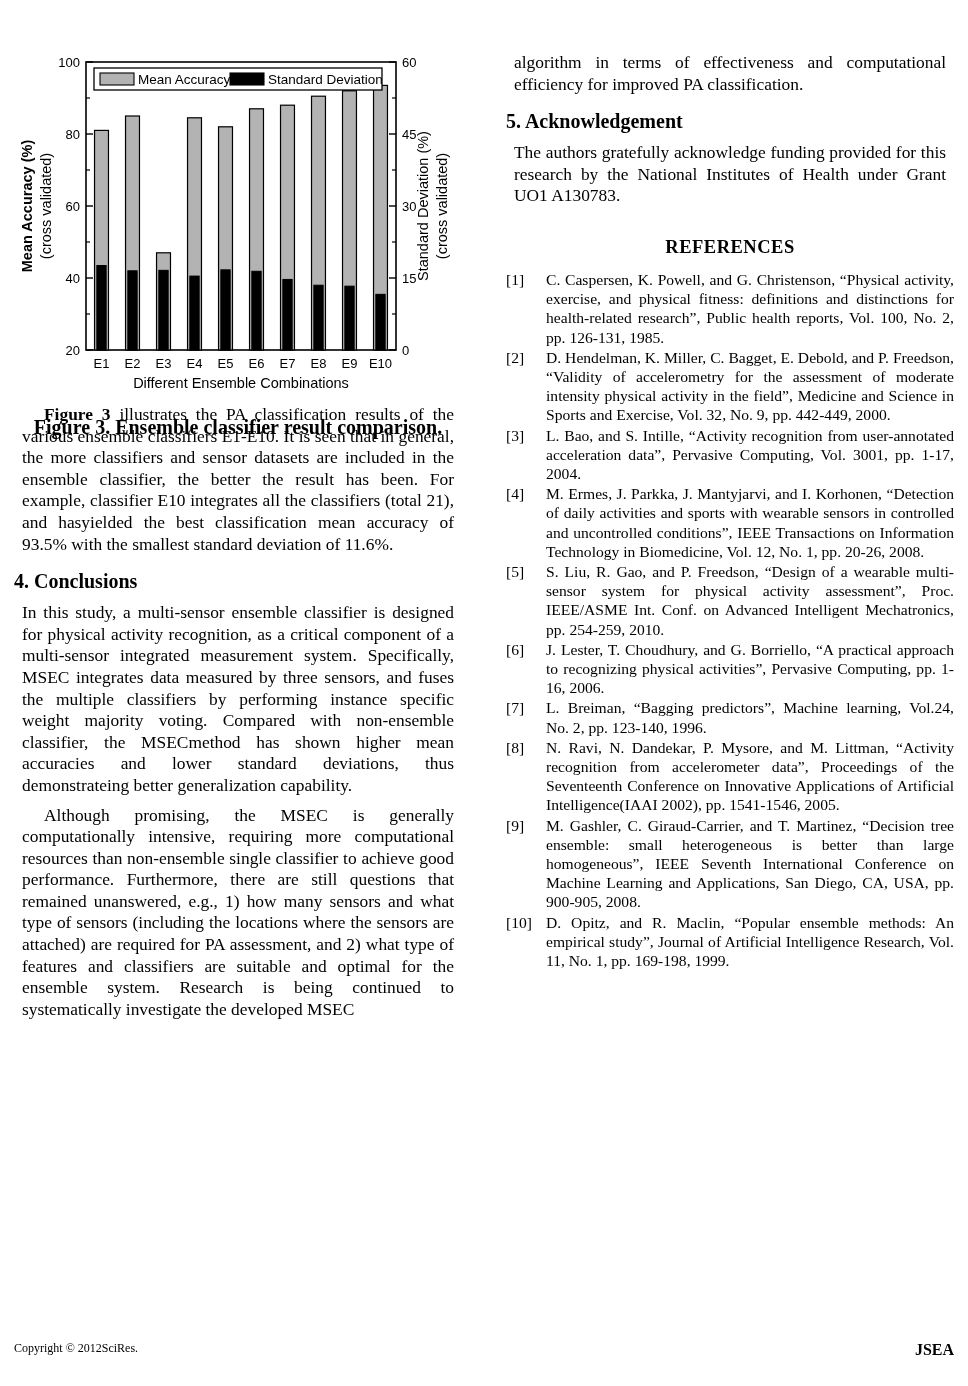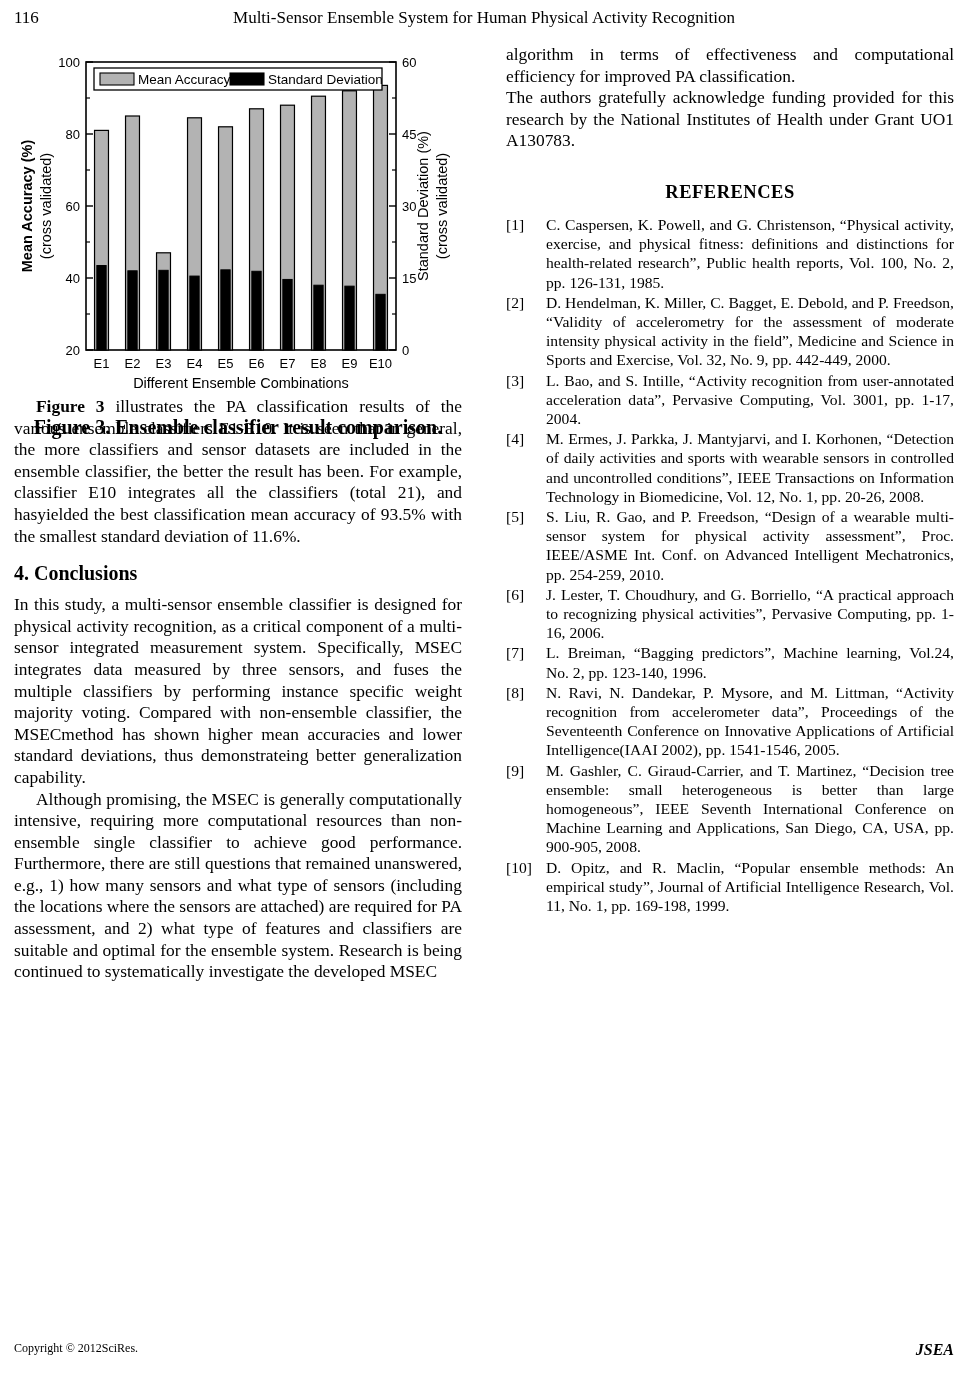--- a/index.html
+++ b/index.html
@@ -13,21 +13,21 @@
   
   .runhead{position:absolute;left:0;top:8px;width:968px;height:22px;}
   .runhead .folio{position:absolute;left:14px;top:0;font-size:17px;}
   .runhead .title{position:absolute;left:0;top:0;width:968px;text-align:center;font-size:17px;}
 
   
   .col{position:absolute;top:44px;width:448px;}
   .col-left{left:14px;}
   .col-right{left:506px;}
 
-  p{margin:0;font-size:17.4px;line-height:21.6px;text-align:justify;
+  p{margin:8px;font-size:17.4px;line-height:21.6px;text-align:justify;
     text-justify:inter-word;hyphens:none;}
   p.indent{text-indent:22px;}
   .sec{font-weight:bold;font-size:20px;margin:14px 0 9px 0;line-height:24px;}
   .refhead{text-align:center;font-weight:bold;font-size:18.5px;letter-spacing:.5px;margin:30px 0 12px 0;}
 
   
   .figwrap{position:relative;width:448px;height:352px;}
   .figcap{text-align:center;font-weight:bold;font-size:20px;margin-top:20px;margin-bottom:16px;}
 
   svg.chart{display:block;}
@@ -35,31 +35,27 @@
   
   .reflist{margin-top:2px;}
   .ref{display:flex;font-size:15.6px;line-height:19.2px;margin-bottom:1px;}
   .ref .num{flex:0 0 40px;text-align:left;}
   .ref .body{flex:1 1 auto;text-align:justify;}
   .it{}
 
   
   .footer{position:absolute;left:14px;top:1341px;width:940px;height:24px;}
   .footer .cp{position:absolute;left:0;top:0;font-size:12px;}
-  .footer .jnl{position:absolute;right:0;top:0;font-size:16px;font-weight:bold;font-style:italic;}
+  .footer .jnl{position:absolute;right:0;top:0;font-size:16px;font-weight:bold;}
 </style>
 </head>
 <body>
 
 <div class="page">
 
-  <div class="runhead">
-    <span class="folio">116</span>
-    <span class="title">Multi-Sensor Ensemble System for Human Physical Activity Recognition</span>
-  </div>
 
   <div class="col col-left">
 
     <div class="figwrap">
       <svg class="chart" width="448" height="352" viewBox="0 0 448 352">
 
         <rect x="72" y="18" width="310" height="288" fill="#ffffff" stroke="#000000" stroke-width="1.6"></rect>
 
         <g id="bars">
             <rect x="80.53" y="86.40" width="13.95" height="219.60" fill="#b3b3b3" stroke="#000" stroke-width="1.2"></rect>
@@ -165,20 +161,21 @@
 
     <div class="sec">4. Conclusions</div>
 
     <p>In this study, a multi-sensor ensemble classifier is designed for physical activity recognition, as a critical component of a multi-sensor integrated measurement system. Specifically, MSEC integrates data measured by three sensors, and fuses the multiple classifiers by performing instance specific weight majority voting. Compared with non-ensemble classifier, the MSECmethod has shown higher mean accuracies and lower standard deviations, thus demonstrateing better generalization capability.</p>
     <p class="indent">Although promising, the MSEC is generally computationally intensive, requiring more computational resources than non-ensemble single classifier to achieve good performance. Furthermore, there are still questions that remained unanswered, e.g., 1) how many sensors and what type of sensors (including the locations where the sensors are attached) are required for PA assessment, and 2) what type of features and classifiers are suitable and optimal for the ensemble system. Research is being continued to systematically investigate the developed MSEC</p>
   </div>
 
   <div class="col col-right">
     <p>algorithm in terms of effectiveness and computational efficiency for improved PA classification.</p>
 
+    <div class="sec">5. Acknowledgement</div>
 
     <p>The authors gratefully acknowledge funding provided for this research by the National Institutes of Health under Grant UO1 A130783.</p>
 
     <div class="refhead">REFERENCES</div>
 
     <div class="reflist" id="reflist">
         <div class="ref">
           <div class="num">[1]</div>
           <div class="body"><span>C. Caspersen, K. Powell, and G. Christenson, “Physical activity, exercise, and physical fitness: definitions and distinctions for health-related research”, </span><span class="it">Public health reports</span><span>, Vol. 100, No. 2, pp. 126-131, 1985.</span></div>
         </div>

